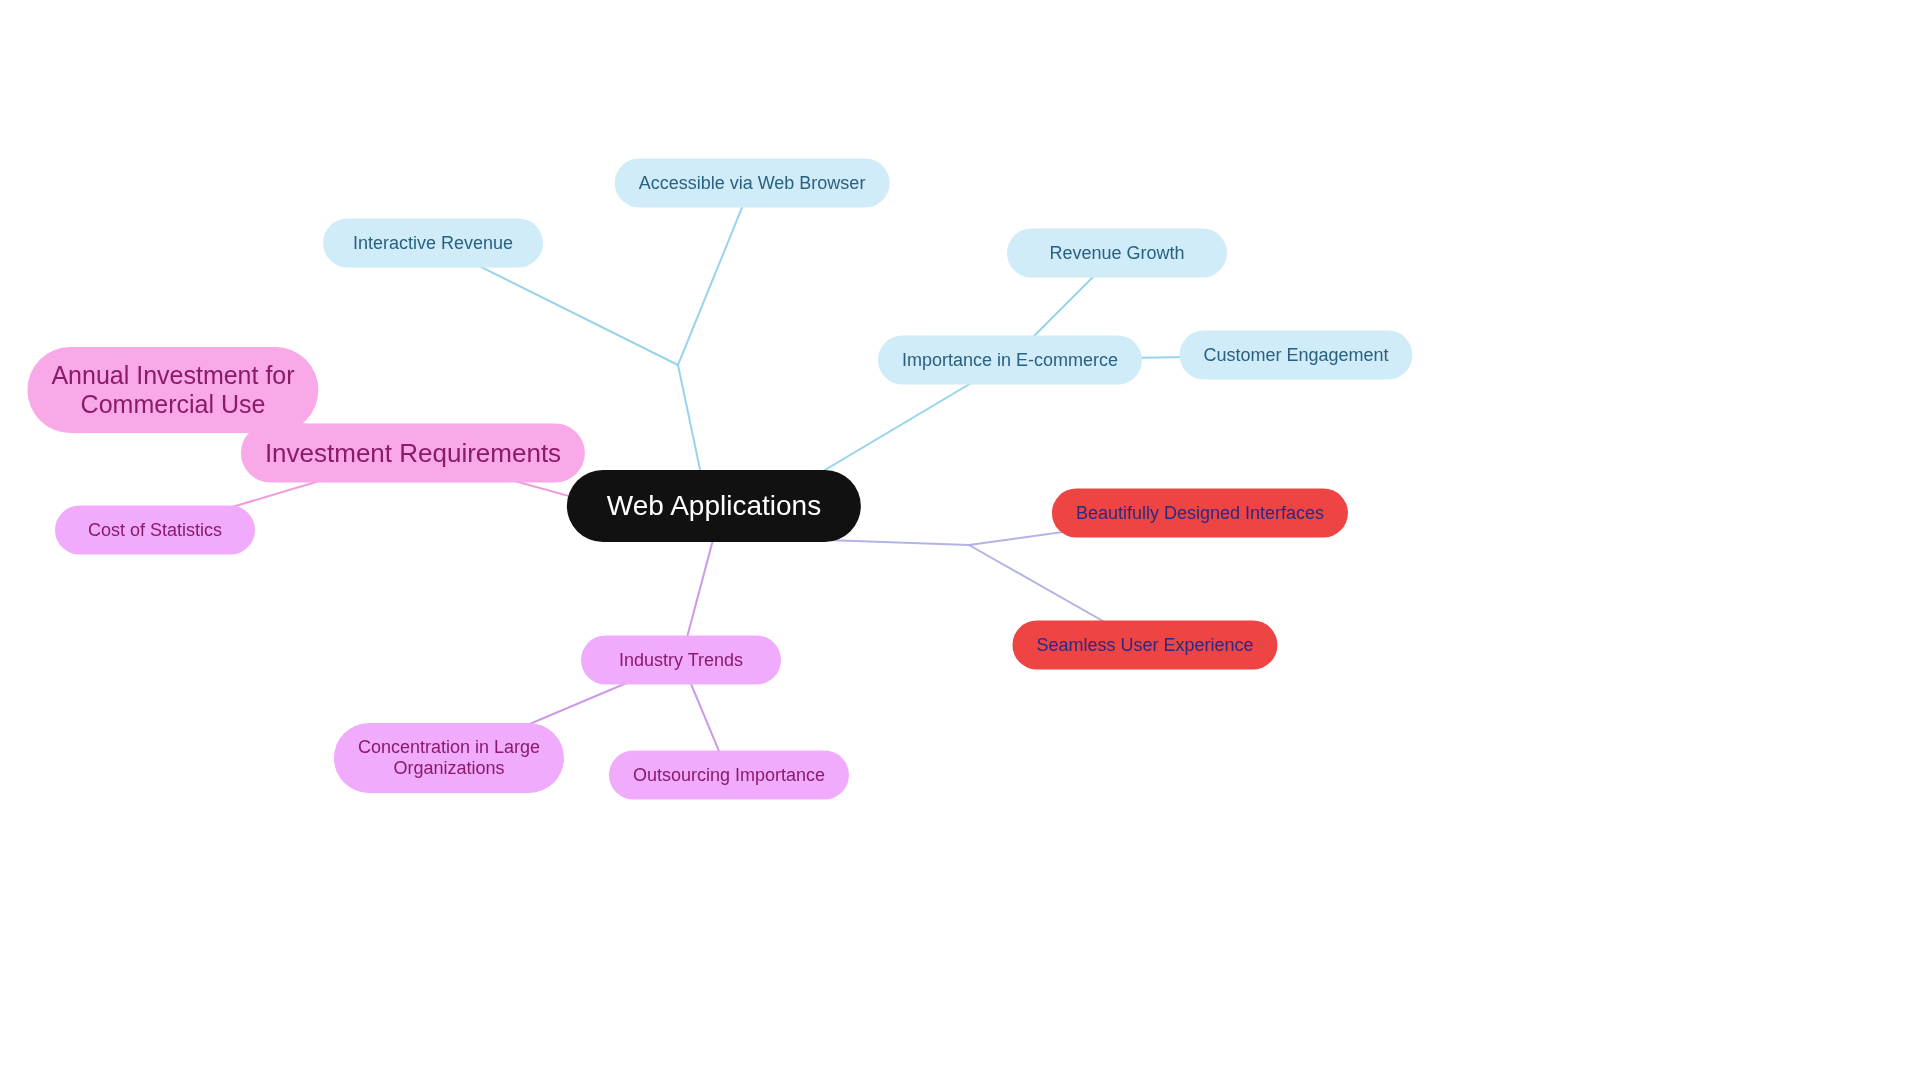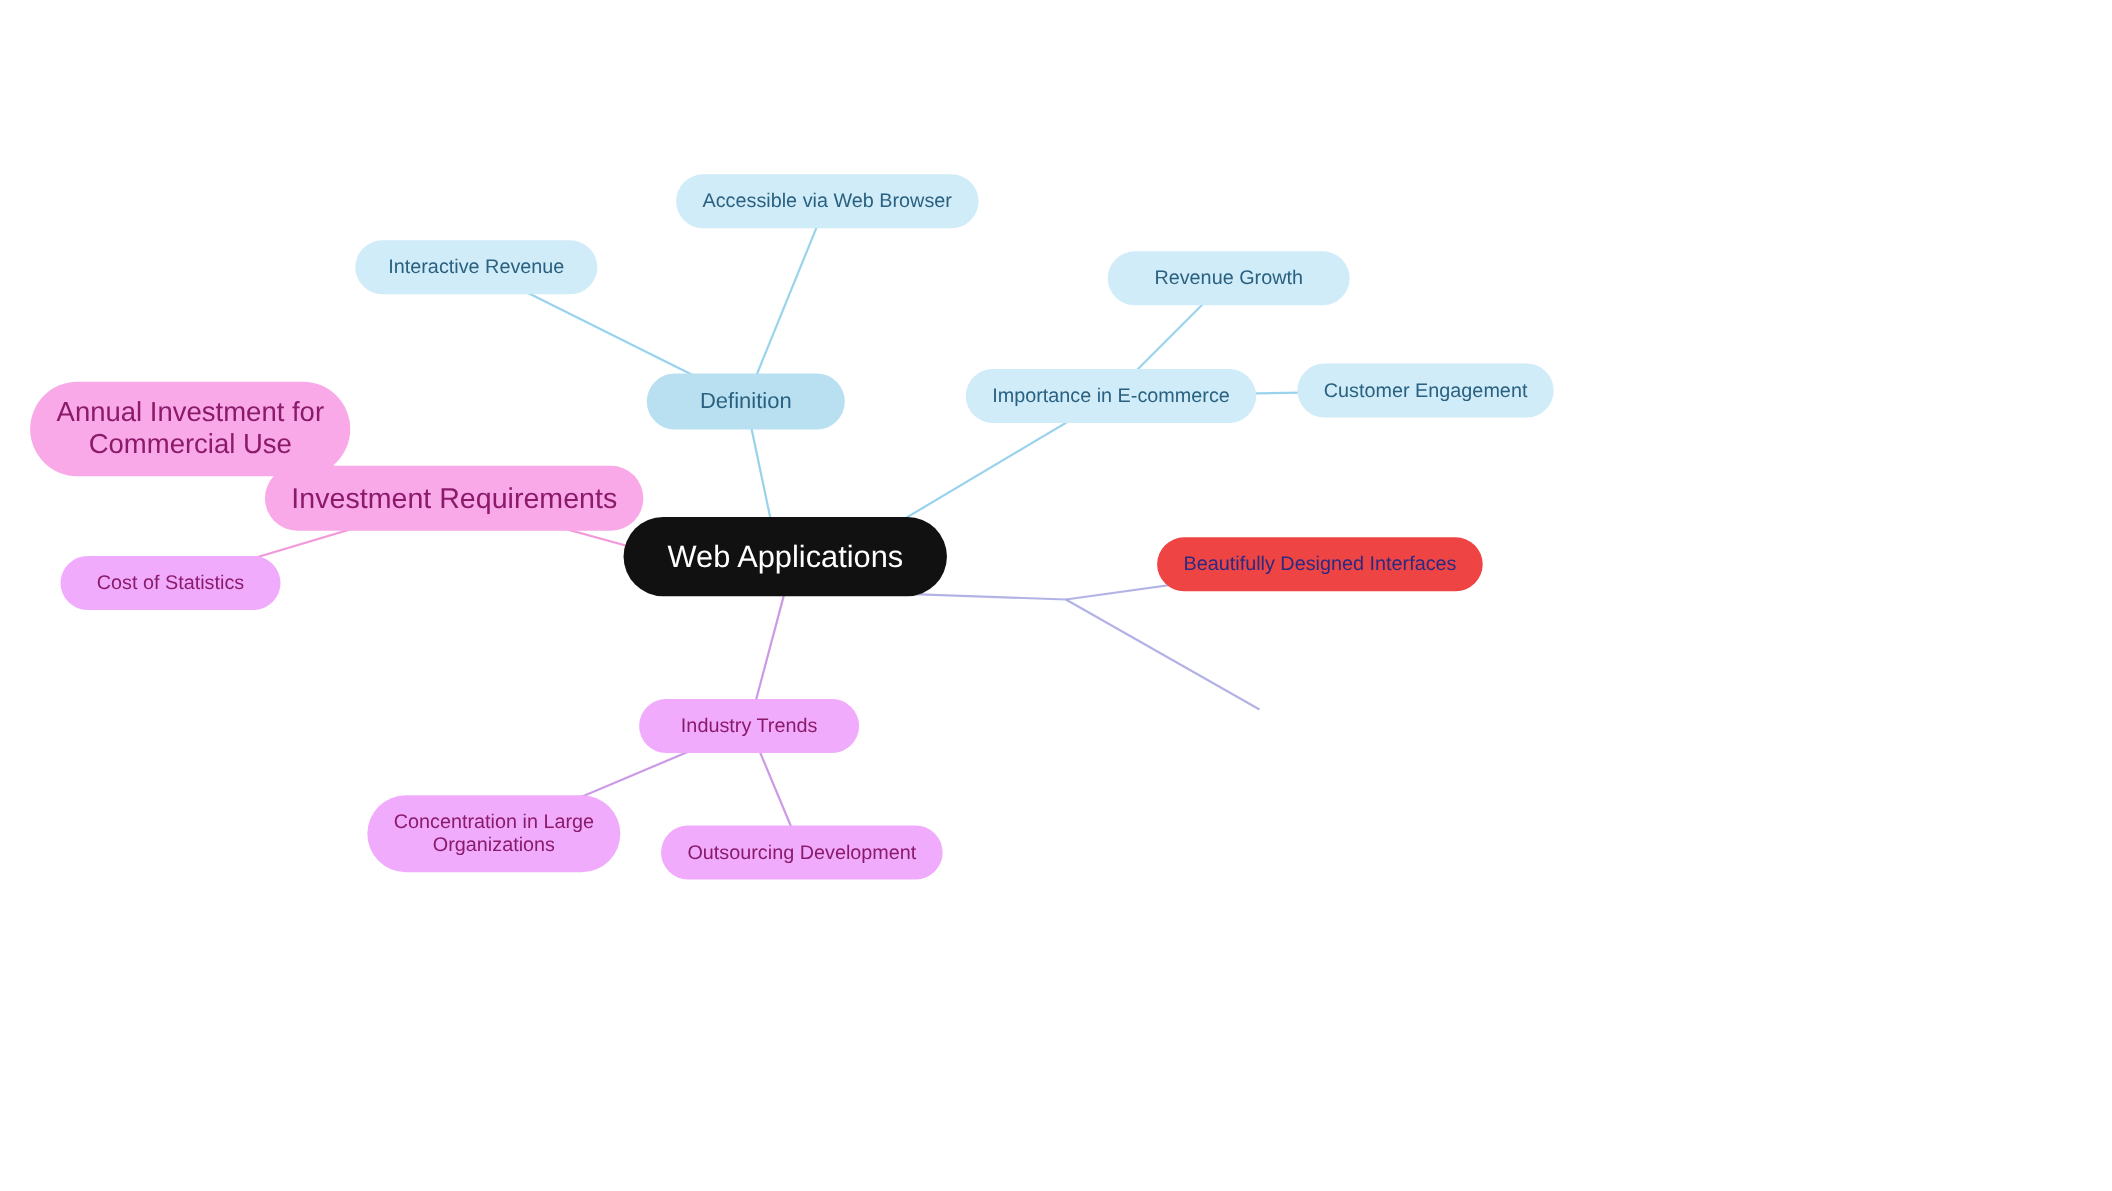--- a/index.html
+++ b/index.html
@@ -84,26 +84,26 @@
       <line x1="413" y1="453" x2="173" y2="390" stroke="#f080d0" stroke-width="2" opacity="0.8"></line>
       <line x1="413" y1="453" x2="155" y2="530" stroke="#f080d0" stroke-width="2" opacity="0.8"></line>
       <line x1="714" y1="536" x2="681" y2="660" stroke="#c080e0" stroke-width="2" opacity="0.8"></line>
       <line x1="681" y1="660" x2="449" y2="758" stroke="#c080e0" stroke-width="2" opacity="0.8"></line>
       <line x1="681" y1="660" x2="729" y2="775" stroke="#c080e0" stroke-width="2" opacity="0.8"></line>
       <line x1="714" y1="536" x2="969" y2="545" stroke="#a0a0e0" stroke-width="2" opacity="0.8"></line>
       <line x1="969" y1="545" x2="1200" y2="513" stroke="#a0a0e0" stroke-width="2" opacity="0.8"></line>
       <line x1="969" y1="545" x2="1145" y2="645" stroke="#a0a0e0" stroke-width="2" opacity="0.8"></line>
     </svg>
 <div class="node node-center" style="min-width: 260px; font-size: 28px; font-weight: 400; left: 714px; top: 506px;">Web Applications</div>
-    <div class="node node-blue" style="min-width: 180px; font-size: 20px; left: 678px; top: 365px;">Definition</div>
     <div class="node node-blue-light" style="min-width: 220px; font-size: 18px; left: 752px; top: 183px;">Accessible via Web Browser</div>
     <div class="node node-blue-light" style="min-width: 220px; font-size: 18px; left: 433px; top: 243px;">Interactive Revenue</div>
     <div class="node node-blue-light" style="min-width: 220px; font-size: 18px; left: 1010px; top: 360px;">Importance in E-commerce</div>
     <div class="node node-blue-light" style="min-width: 220px; font-size: 18px; left: 1117px; top: 253px;">Revenue Growth</div>
     <div class="node node-blue-light" style="min-width: 220px; font-size: 18px; left: 1296px; top: 355px;">Customer Engagement</div>
     <div class="node node-pink" style="min-width: 200px; font-size: 26px; left: 413px; top: 453px;">Investment Requirements</div>
     <div class="node node-pink" style="min-width: 200px; font-size: 25px; left: 173px; top: 390px;">Annual Investment for<br>Commercial Use</div>
     <div class="node node-pink-light" style="min-width: 200px; font-size: 18px; left: 155px; top: 530px;">Cost of Statistics</div>
     <div class="node node-pink-light" style="min-width: 200px; font-size: 18px; left: 681px; top: 660px;">Industry Trends</div>
     <div class="node node-pink-light" style="min-width: 200px; font-size: 18px; left: 449px; top: 758px;">Concentration in Large<br>Organizations</div>
-    <div class="node node-pink-light" style="min-width: 200px; font-size: 18px; left: 729px; top: 775px;">Outsourcing Development</div>
+    <div class="node node-pink-light" style="min-width: 200px; font-size: 18px; left: 729px; top: 775px;">Outsourcing Importance</div>
     <div class="node node-purple-light" style="min-width: 250px; font-size: 18px; left: 1200px; top: 513px;">Beautifully Designed Interfaces</div>
+    <div class="node node-purple-light" style="min-width: 250px; font-size: 18px; left: 1145px; top: 645px;">Seamless User Experience</div>
   </div>
 
 </body></html>

